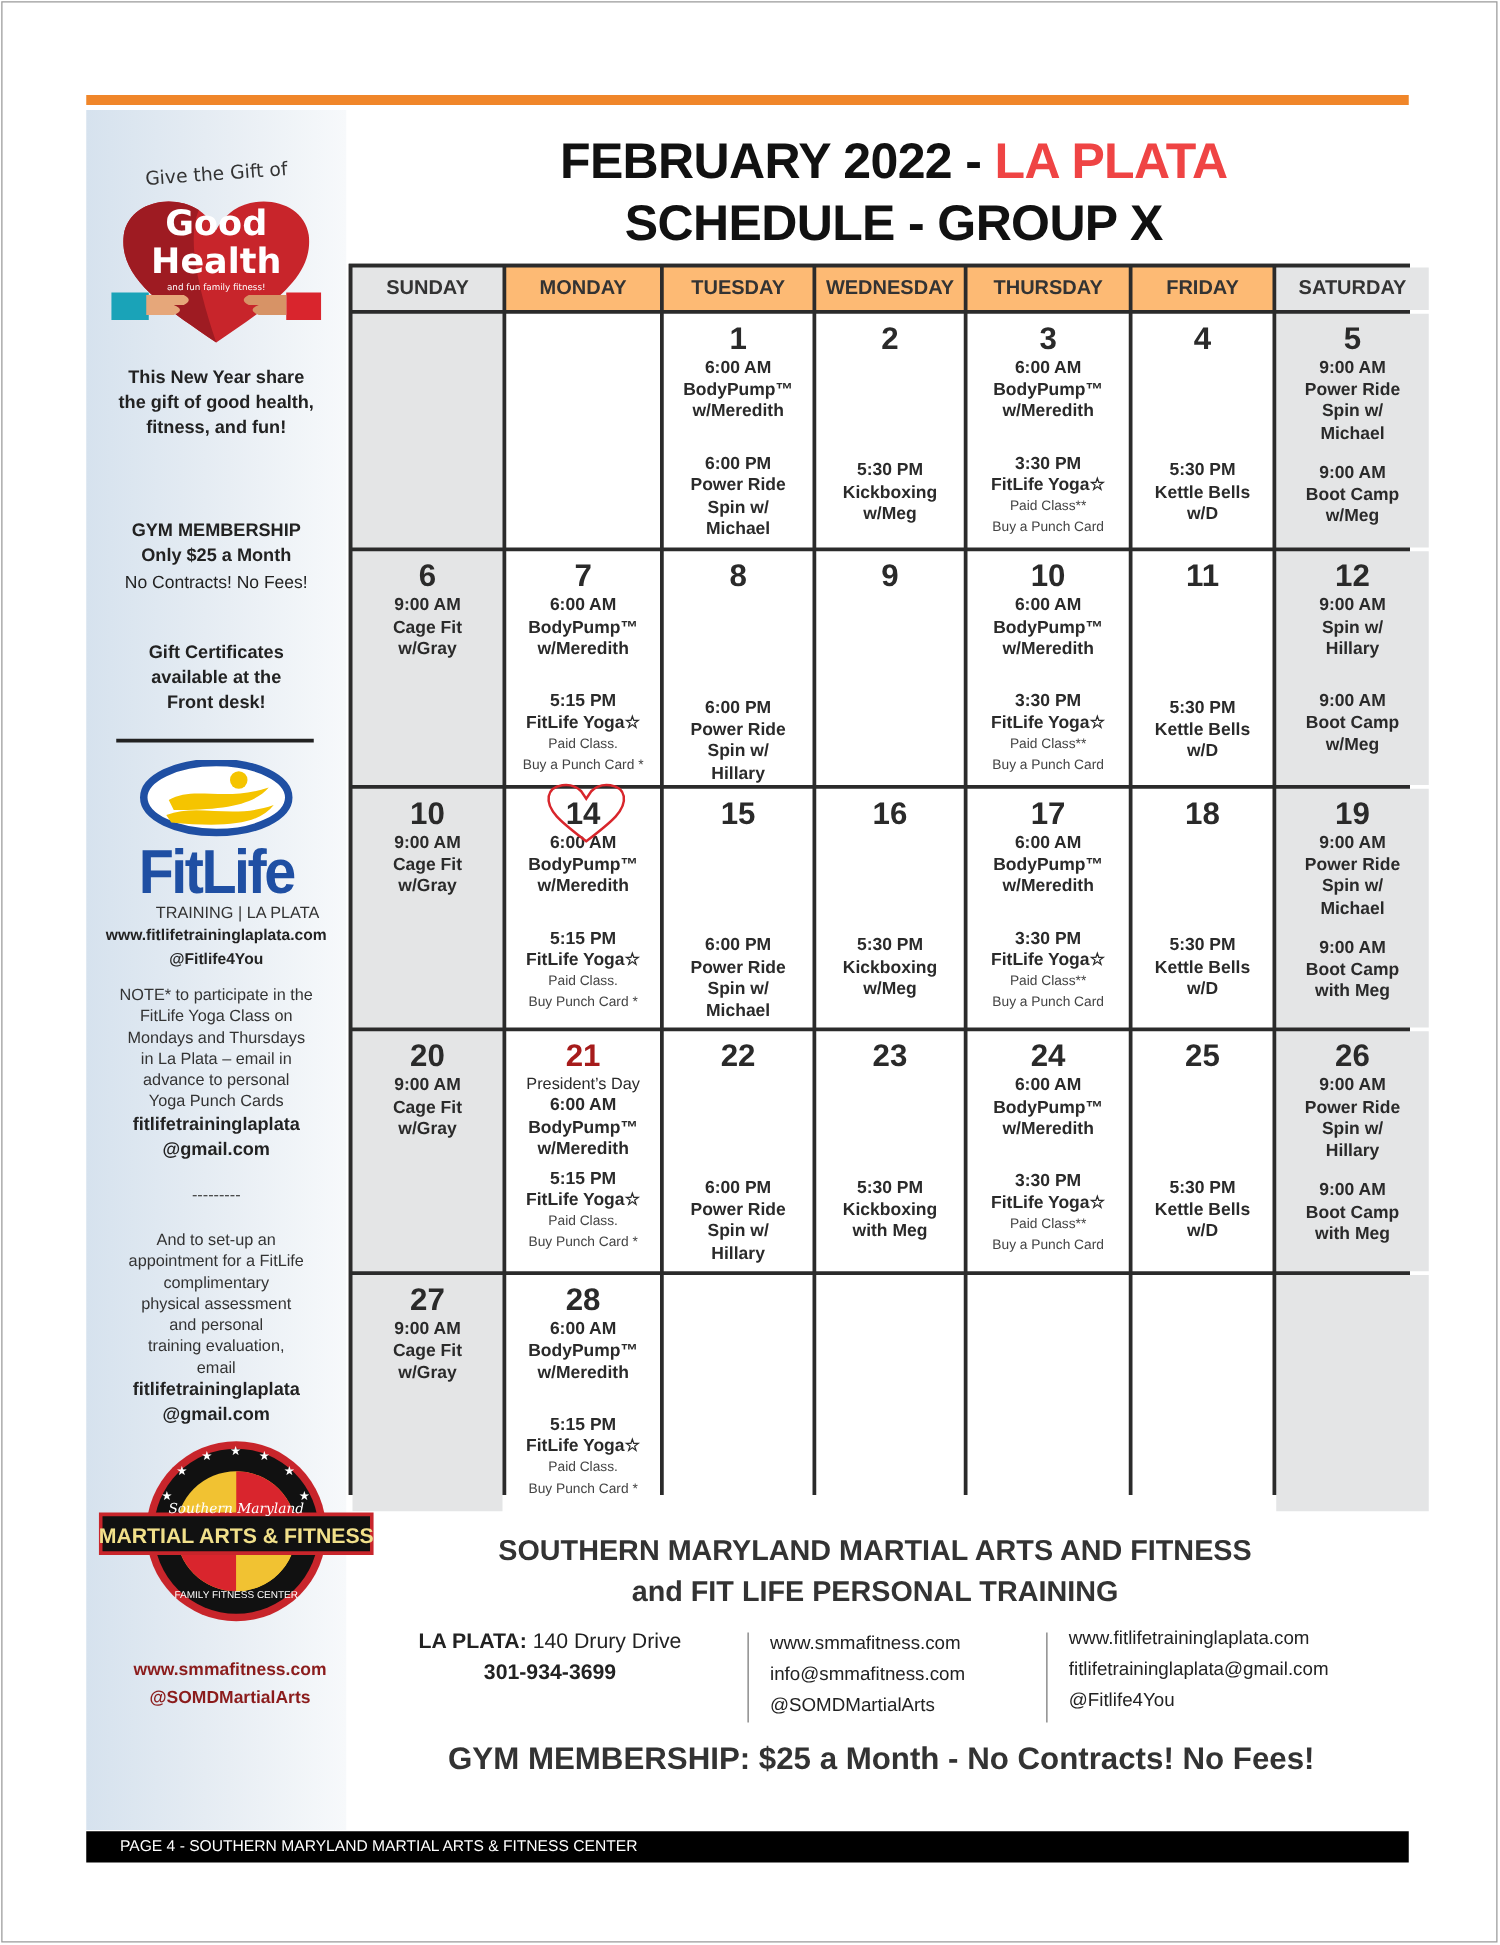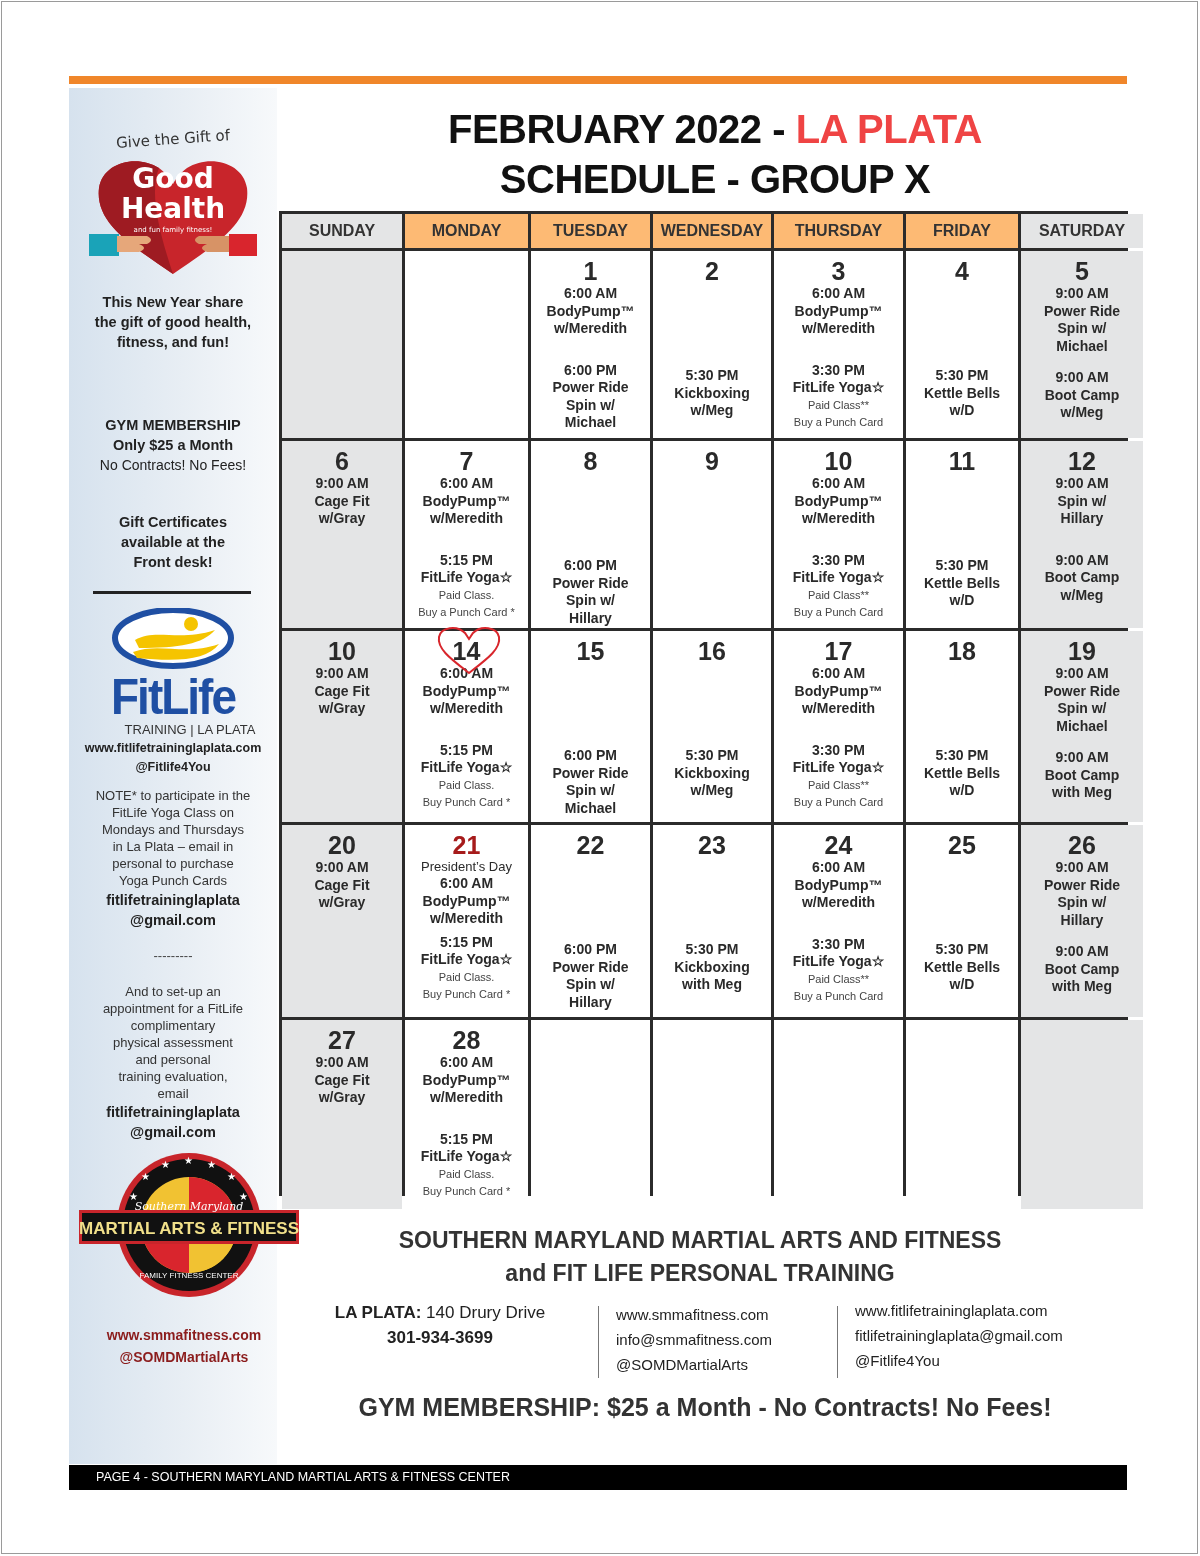--- a/index.html
+++ b/index.html
@@ -127,21 +127,21 @@
   <div class="fitlife-name">FitLife</div>
   <div class="fitlife-sub">TRAINING | LA PLATA</div>
   <div class="side-block small-bold" style="top:651px">www.fitlifetraininglaplata.com</div>
   <div class="side-block small-bold" style="top:670px">@Fitlife4You</div>
 
   <div class="side-block note" style="top:699px">
     <div>NOTE* to participate in the</div>
     <div>FitLife Yoga Class on</div>
     <div>Mondays and Thursdays</div>
     <div>in La Plata – email in</div>
-    <div>personal to purchase</div>
+    <div>advance to personal</div>
     <div>Yoga Punch Cards</div>
   </div>
   <div class="side-block side-bold" style="top:802px">
     <div>fitlifetraininglaplata</div>
     <div>@gmail.com</div>
   </div>
   <div class="side-block dashes" style="top:860px">---------</div>
 
   <div class="side-block note" style="top:895px">
     <div>And to set-up an</div>

